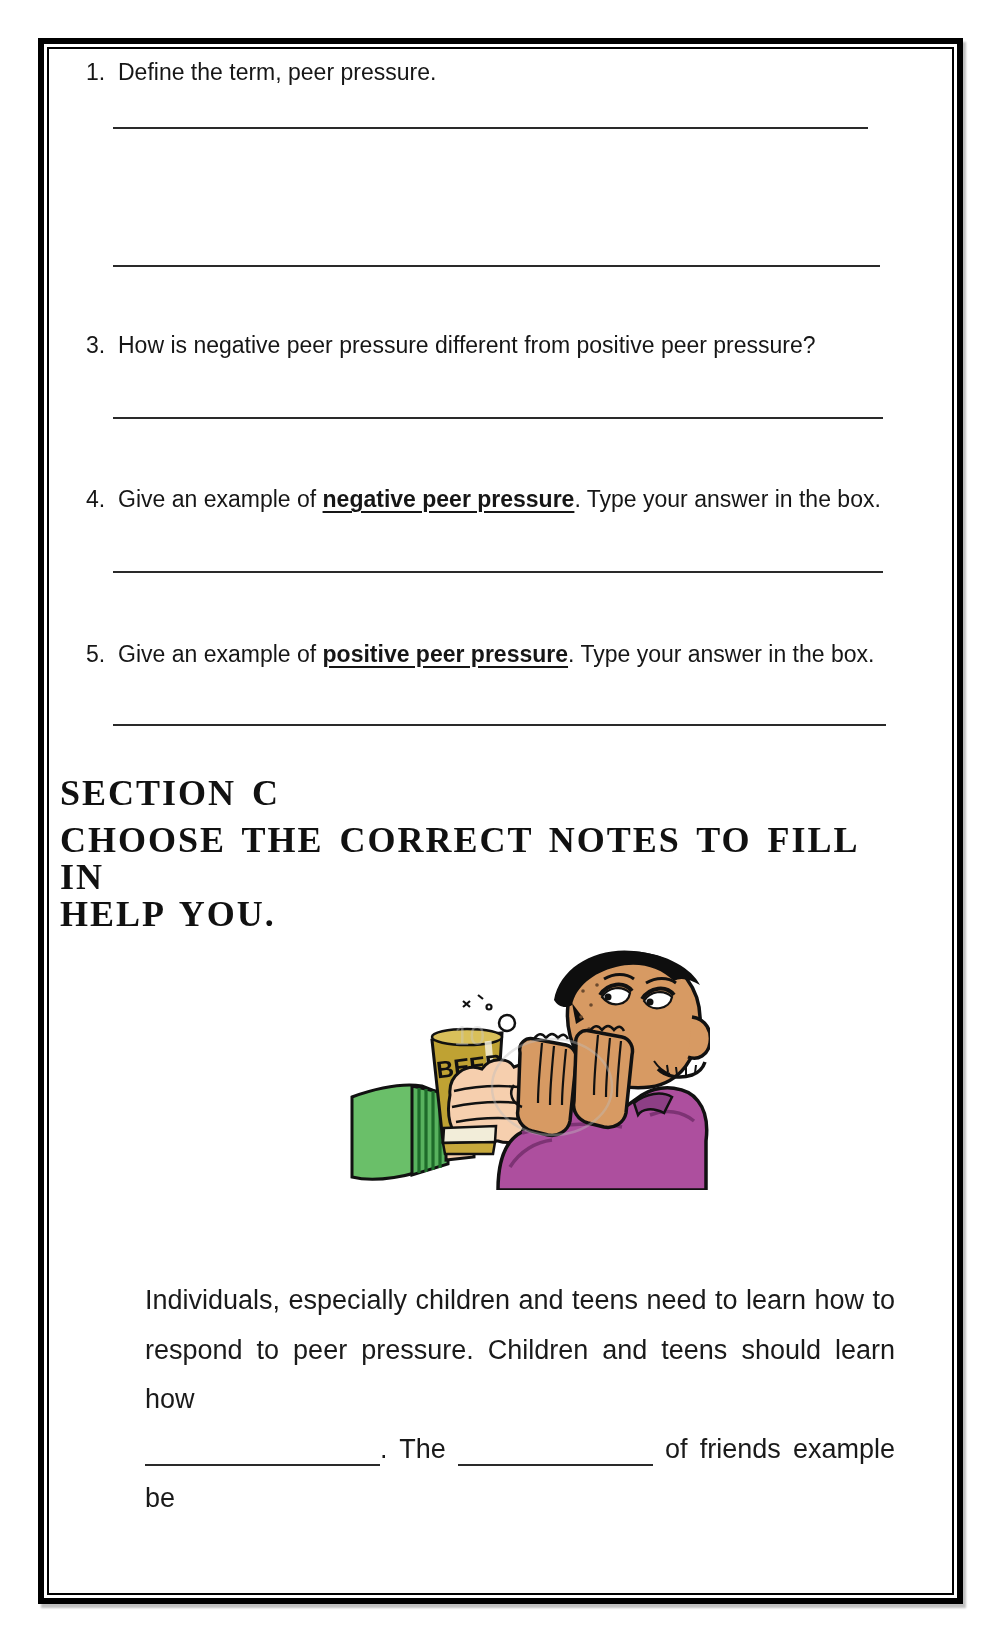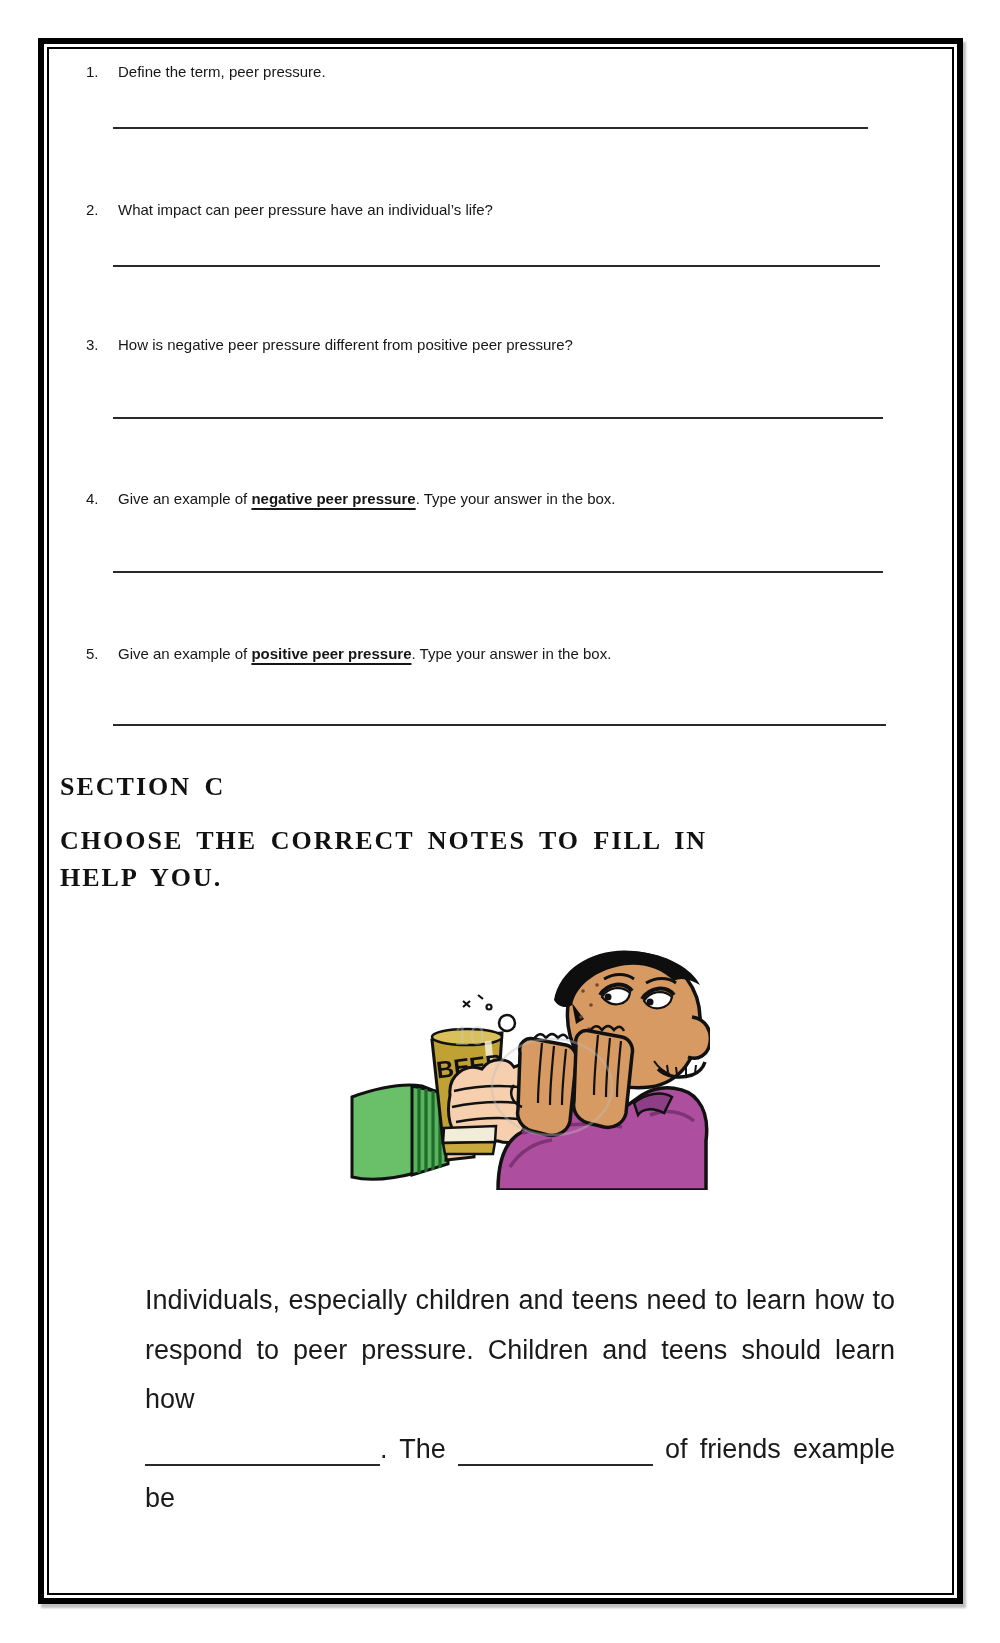--- a/index.html
+++ b/index.html
@@ -2,49 +2,46 @@
 <html><head>
 <meta charset="utf-8">
 <style>
   html,body{margin:0;padding:0;background:#ffffff;}
   .page{position:relative;width:1000px;height:1643px;background:#ffffff;overflow:hidden;
         font-family:"Liberation Sans","DejaVu Sans",sans-serif;color:#1c1c1c;}
   .frame-outer{position:absolute;left:38px;top:38px;width:925px;height:1566px;
         border:6px solid #000;box-sizing:border-box;box-shadow:3px 4px 2px rgba(0,0,0,0.25);}
   .frame-inner{position:absolute;left:3px;top:3px;right:3px;bottom:3px;
         border:2.5px solid #000;box-sizing:border-box;}
-  .q{position:absolute;left:86px;width:820px;font-size:15px;line-height:30px;color:#161616;}
+  .q{position:absolute;left:86px;width:820px;font-size:23px;line-height:30px;color:#161616;}
   .qnum{display:inline-block;width:32px;}
   .bu{font-weight:bold;text-decoration:underline;text-decoration-thickness:2px;text-underline-offset:4px;}
   .ansline{position:absolute;height:0;border-bottom:2.4px solid #2a2a2a;}
   .heading{position:absolute;font-family:"Liberation Serif","DejaVu Serif",serif;font-weight:700;
-        font-size:26px;letter-spacing:2px;word-spacing:5px;color:#111;}
+        font-size:36px;letter-spacing:2px;word-spacing:5px;color:#111;}
   .instr{line-height:37px;}
   .cartoon{position:absolute;left:350px;top:945px;width:360px;height:245px;}
   .para{position:absolute;left:113px;top:1276px;width:782px;font-size:27px;line-height:49.5px;color:#1a1a1a;}
   .pline{text-align:justify;text-align-last:justify;margin-left:32px;}
   .pblank{display:inline-block;height:10px;border-bottom:2.6px solid #2a2a2a;vertical-align:-8px;}
   .nowrap{white-space:nowrap;}
 </style>
 </head>
 <body>
 
 <div class="page">
   <div class="frame-outer">
     <div class="frame-inner"></div>
   </div>
 
   <div class="q" style="top:57px">
     <span class="qnum">1.</span><span>Define the term, peer pressure.</span><b class="bu"></b><span></span>
   </div>
   <div class="ansline" style="left:113px;top:127px;width:755px"></div>
 
-  <div class="q" style="top:195px">
-    <span class="qnum">2.</span><span>What impact can peer pressure have an individual’s life?</span><b class="bu"></b><span></span>
-  </div>
   <div class="ansline" style="left:113px;top:265px;width:767px"></div>
 
   <div class="q" style="top:330px">
     <span class="qnum">3.</span><span>How is negative peer pressure different from positive peer pressure?</span><b class="bu"></b><span></span>
   </div>
   <div class="ansline" style="left:113px;top:417px;width:770px"></div>
 
   <div class="q" style="top:484px">
     <span class="qnum">4.</span><span>Give an example of </span><b class="bu">negative peer pressure</b><span>. Type your answer in the box.</span>
   </div>

